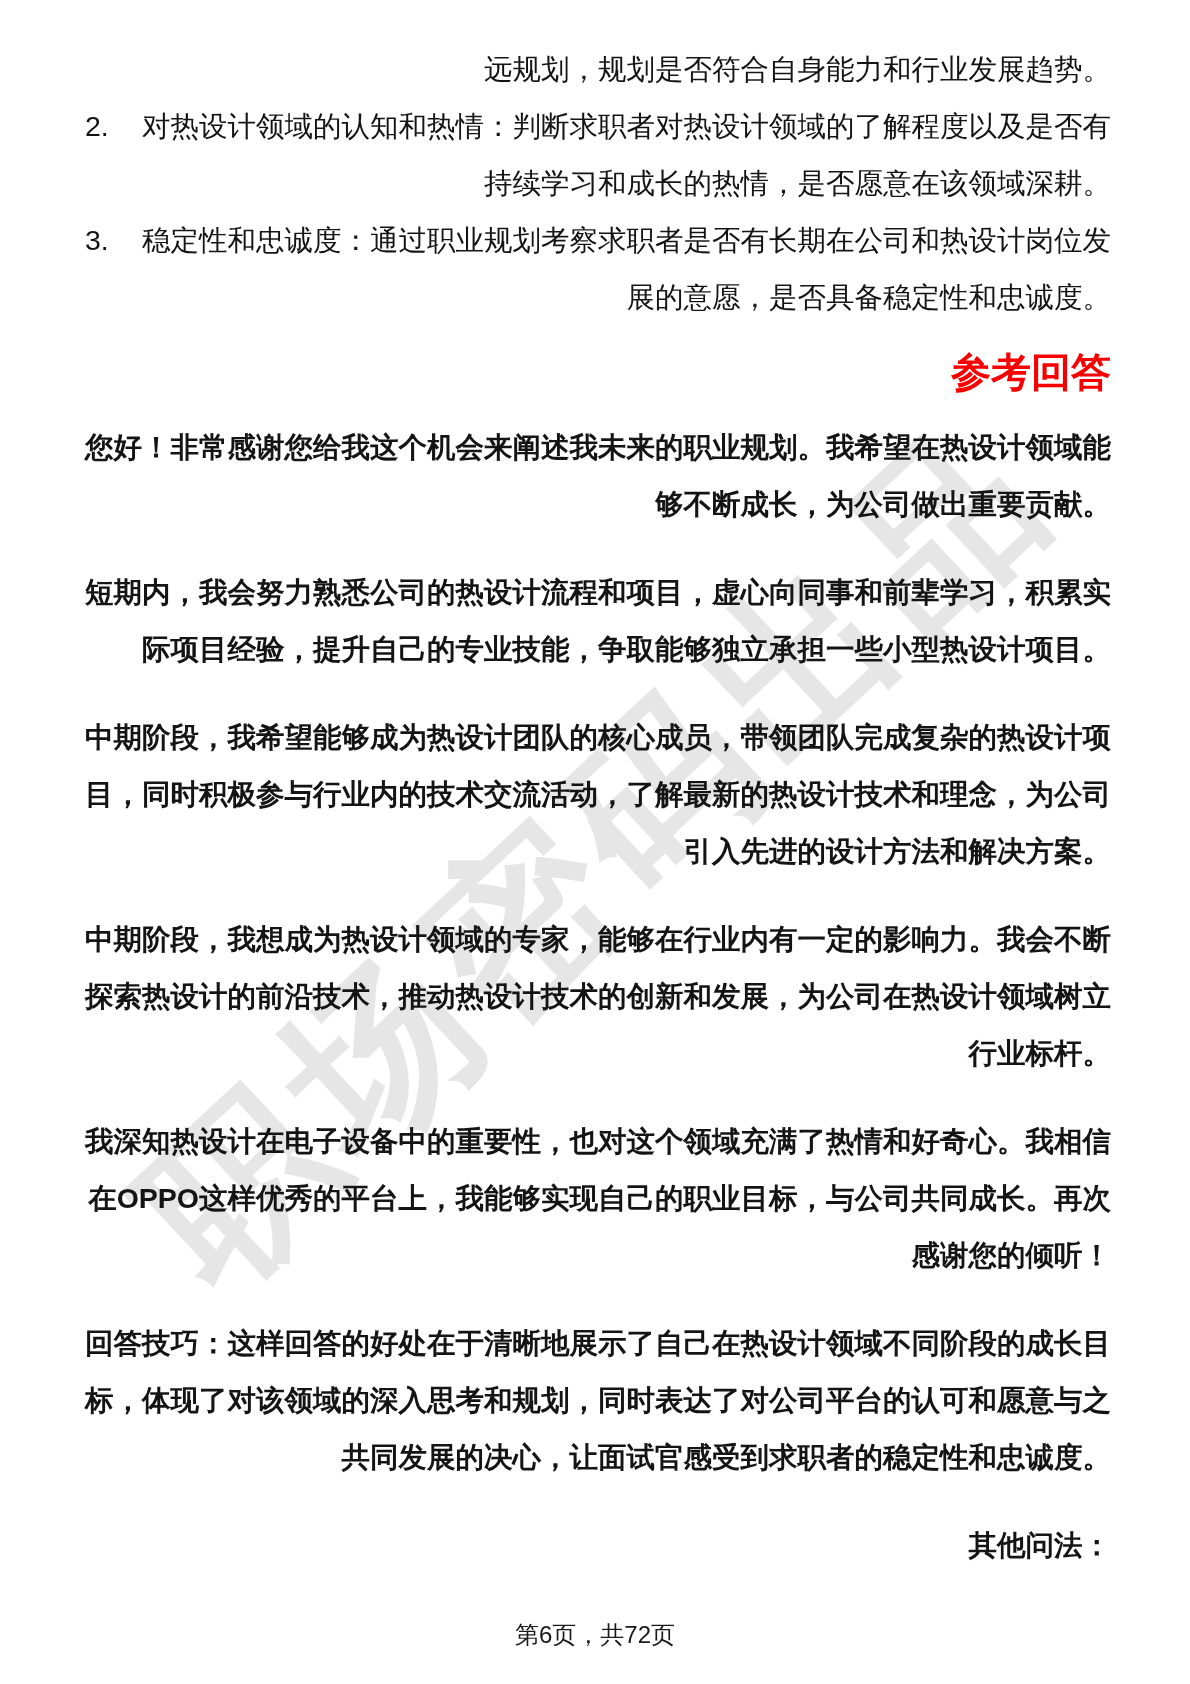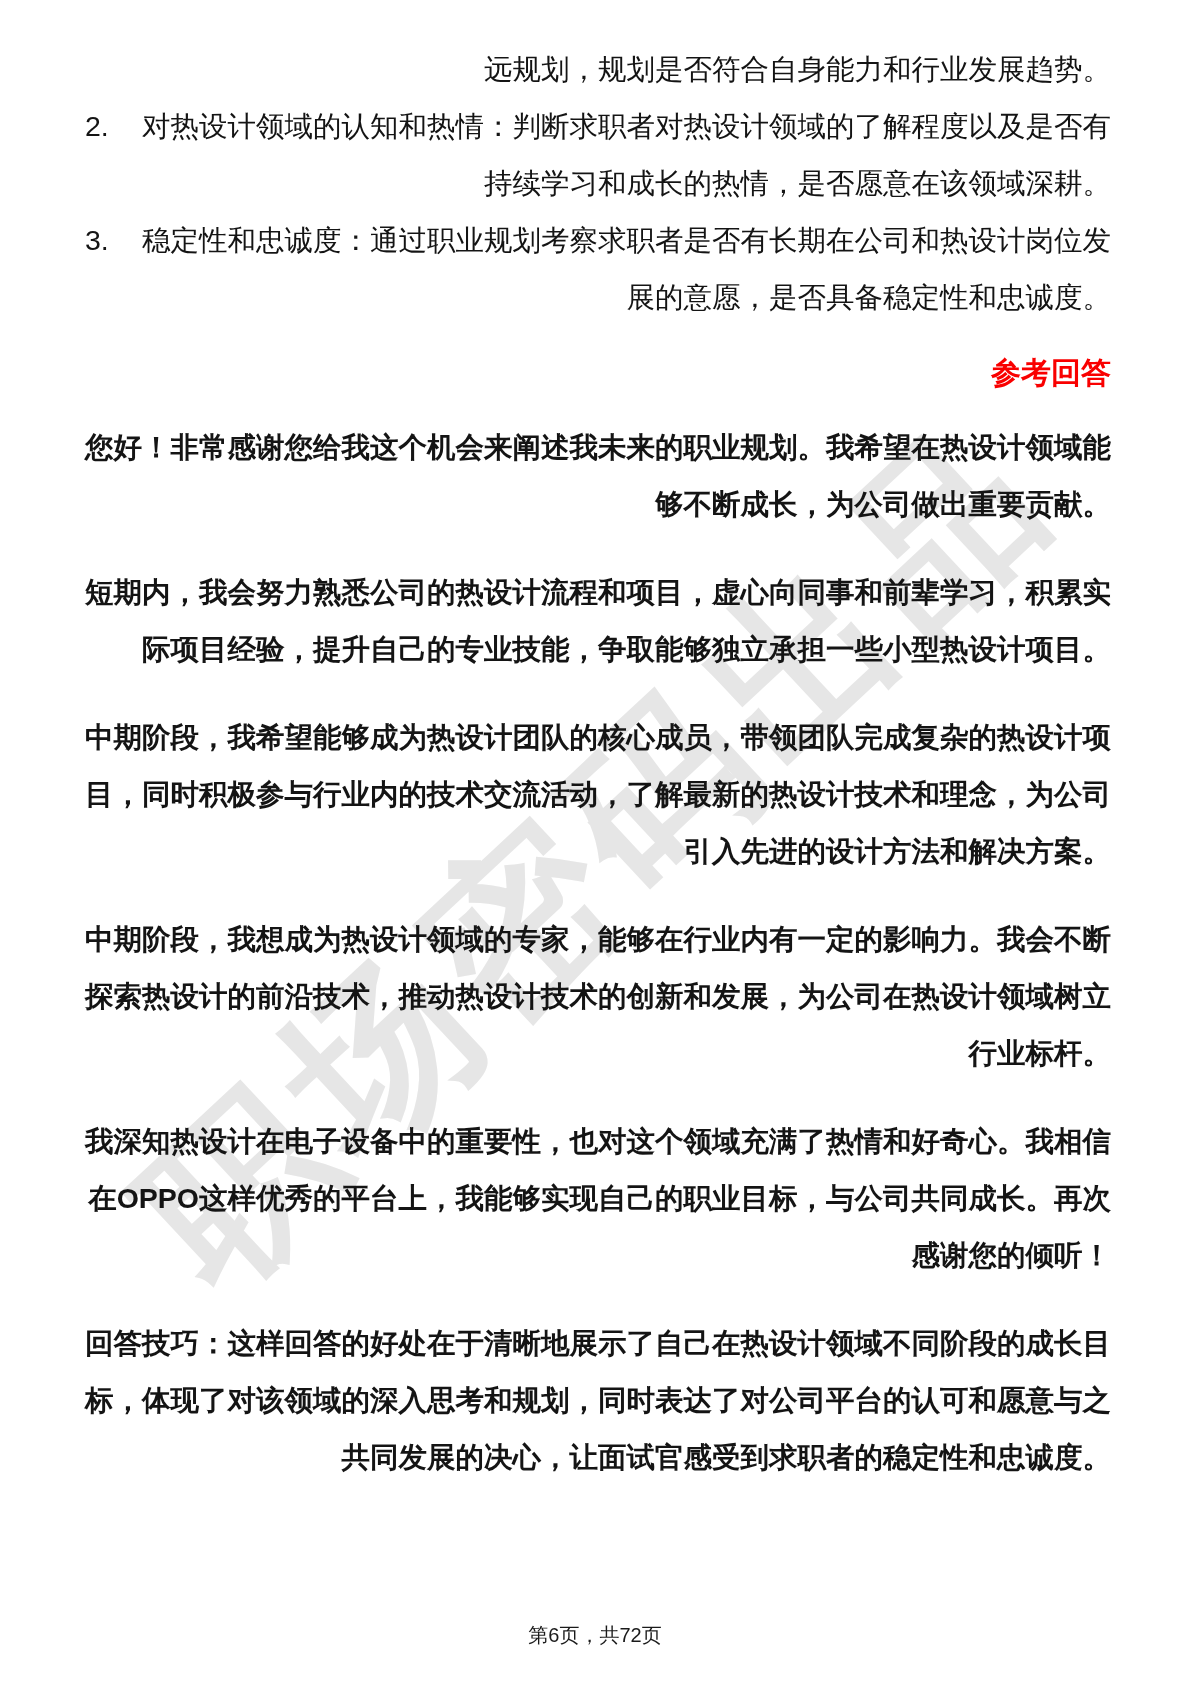--- a/index.html
+++ b/index.html
@@ -47,39 +47,39 @@
     position: relative;
     padding-left: 51px;
   }
   .list-item .num {
     position: absolute;
     left: 14px;
     top: 0;
   }
   .ref-heading {
     margin: 18px 0 0 0;
-    font-size: 30px;
+    font-size: 40px;
     line-height: 57px;
     font-weight: 700;
     color: #f90000;
   }
   .para {
     margin: 31px 0 0 0;
     font-weight: bold;
   }
   .para.first {
     margin-top: 18px;
   }
   .footer {
     position: absolute;
     left: 0;
     top: 1617px;
     width: 100%;
     text-align: center;
-    font-size: 20px;
+    font-size: 24px;
     line-height: 36px;
     color: #1a1a1a;
     z-index: 2;
   }
 </style>
 </head>
 <body>
 
 <div class="page">
 
@@ -106,18 +106,19 @@
     <div class="para">短期内，我会努力熟悉公司的热设计流程和项目，虚心向同事和前辈学习，积累实际项目经验，提升自己的专业技能，争取能够独立承担一些小型热设计项目。</div>
 
     <div class="para">中期阶段，我希望能够成为热设计团队的核心成员，带领团队完成复杂的热设计项目，同时积极参与行业内的技术交流活动，了解最新的热设计技术和理念，为公司引入先进的设计方法和解决方案。</div>
 
     <div class="para">中期阶段，我想成为热设计领域的专家，能够在行业内有一定的影响力。我会不断探索热设计的前沿技术，推动热设计技术的创新和发展，为公司在热设计领域树立行业标杆。</div>
 
     <div class="para">我深知热设计在电子设备中的重要性，也对这个领域充满了热情和好奇心。我相信在OPPO这样优秀的平台上，我能够实现自己的职业目标，与公司共同成长。再次感谢您的倾听！</div>
 
     <div class="para">回答技巧：这样回答的好处在于清晰地展示了自己在热设计领域不同阶段的成长目标，体现了对该领域的深入思考和规划，同时表达了对公司平台的认可和愿意与之共同发展的决心，让面试官感受到求职者的稳定性和忠诚度。</div>
 
+    <div class="para">其他问法：</div>
 
   </div>
 
   <div class="footer">第6页，共72页</div>
 
 </div>
 
 </body></html>

